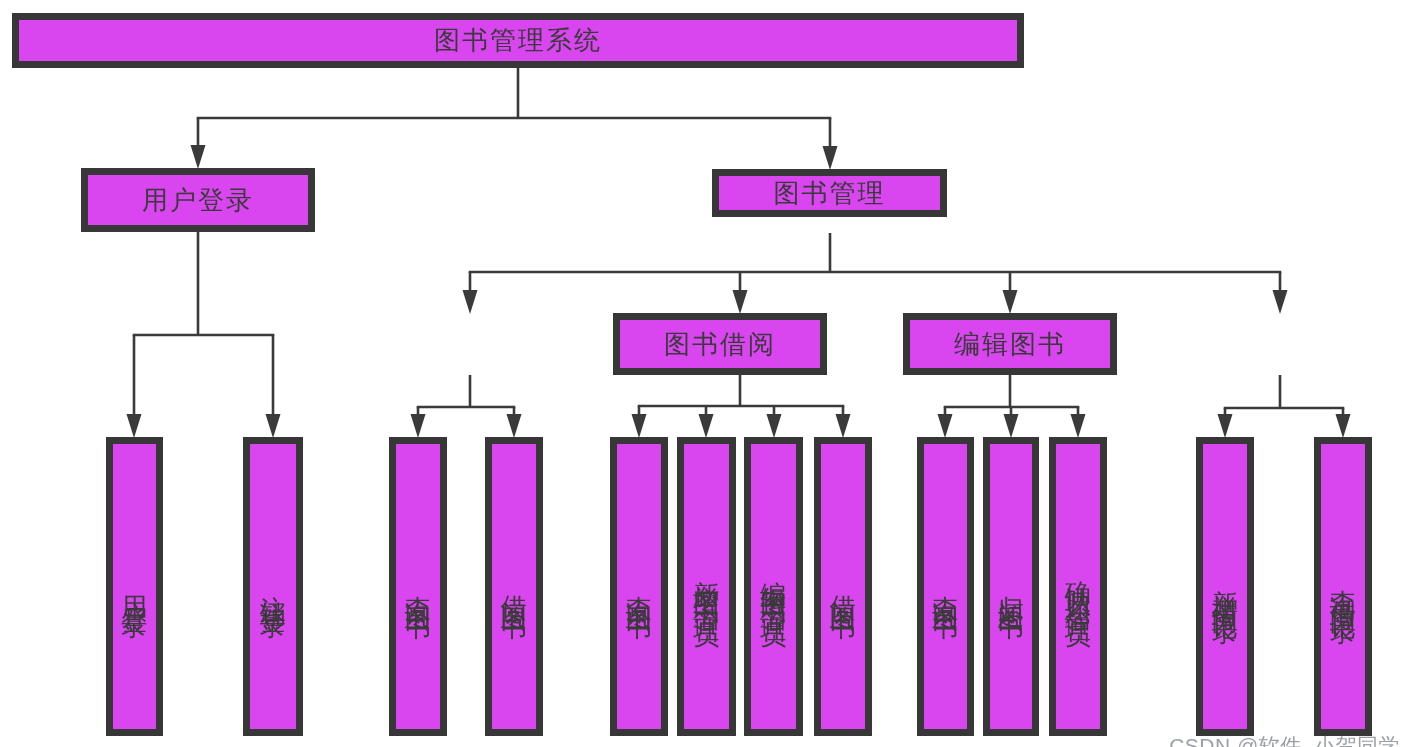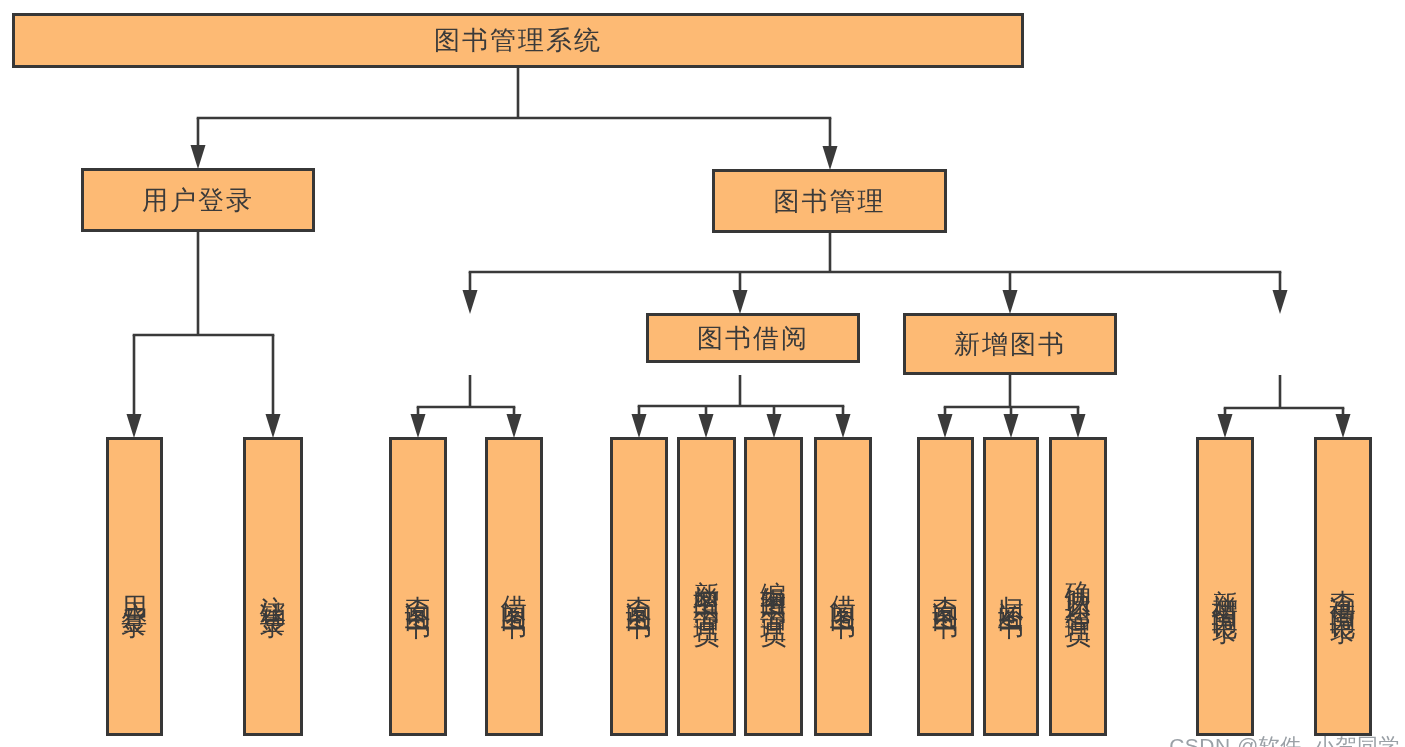--- a/index.html
+++ b/index.html
@@ -12,22 +12,22 @@
     font-family: "Liberation Sans", sans-serif;
   }
   #connector-svg {
     position: absolute;
     left: 0; top: 0;
     width: 1405px; height: 747px;
   }
   .node {
     position: absolute;
     box-sizing: border-box;
-    background: #fdba74;
-    border: 3px solid #0f172a;
+    background: #d946ef;
+    border: 7px solid #0f172a;
     display: flex;
     align-items: center;
     justify-content: center;
     color: #3a3a3a;
   }
   .node .label {
     font-size: 26px;
     line-height: 1.1;
     white-space: nowrap;
   }
@@ -108,28 +108,28 @@
       <polygon points="1335.5,414 1350.5,414 1343,438" fill="#3a3a3a"></polygon>
     </svg>
 
   <div id="watermark" style="color: rgb(154, 160, 166); margin-top: 19px;">CSDN @软件_小贺同学</div>
 <div class="node hbox" style="left: 12px; top: 13px; width: 1012px; height: 55px; border-color: rgb(55, 55, 55);">
       <span class="label" style="color: rgb(58, 58, 58);">图书管理系统</span>
     </div>
     <div class="node hbox" style="left: 81px; top: 168px; width: 234px; height: 64px; border-color: rgb(55, 55, 55);">
       <span class="label" style="color: rgb(58, 58, 58);">用户登录</span>
     </div>
-    <div class="node hbox" style="left: 712px; top: 169px; width: 235px; height: 64px; border-color: rgb(55, 55, 55);">
+    <div class="node hbox" style="left: 712px; top: 169px; width: 235px; height: 48px; border-color: rgb(55, 55, 55);">
       <span class="label" style="color: rgb(58, 58, 58);">图书管理</span>
     </div>
-    <div class="node hbox" style="left: 646px; top: 313px; width: 214px; height: 50px; border-color: rgb(55, 55, 55); justify-content: center;">
+    <div class="node hbox" style="left: 613px; top: 313px; width: 214px; height: 62px; border-color: rgb(55, 55, 55); justify-content: center;">
       <span class="label" style="color: rgb(58, 58, 58);">图书借阅</span>
     </div>
     <div class="node hbox" style="left: 903px; top: 313px; width: 214px; height: 62px; border-color: rgb(55, 55, 55);">
-      <span class="label" style="color: rgb(58, 58, 58);">新增图书</span>
+      <span class="label" style="color: rgb(58, 58, 58);">编辑图书</span>
     </div>
     <div class="node vbox" style="left: 106px; top: 437px; width: 57px; height: 299px; border-color: rgb(55, 55, 55);">
       <span class="label" style="color: rgb(58, 58, 58);">用户登录</span>
     </div>
     <div class="node vbox" style="left: 243px; top: 437px; width: 60px; height: 299px; border-color: rgb(55, 55, 55);">
       <span class="label" style="color: rgb(58, 58, 58);">注销登录</span>
     </div>
     <div class="node vbox" style="left: 389px; top: 437px; width: 58px; height: 299px; border-color: rgb(55, 55, 55);">
       <span class="label" style="color: rgb(58, 58, 58);">查询图书</span>
     </div>

